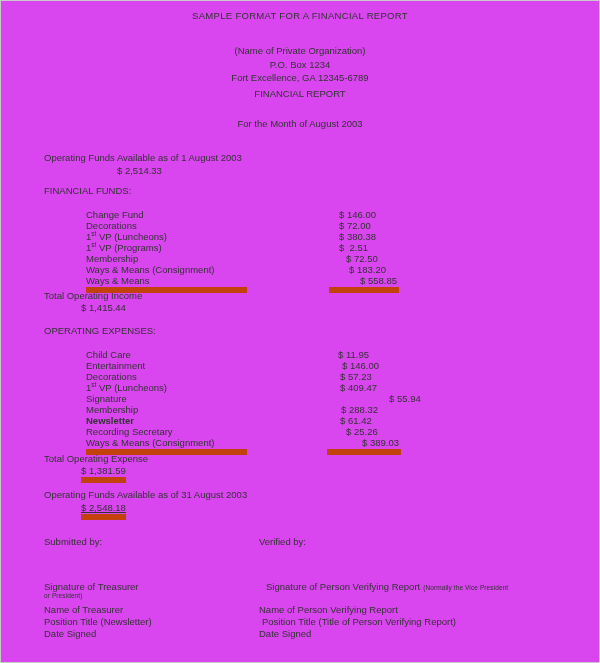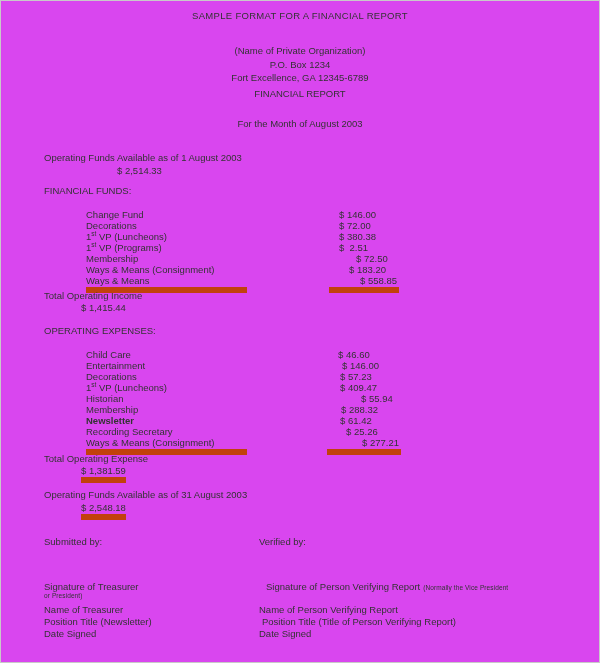--- a/index.html
+++ b/index.html
@@ -76,65 +76,65 @@
   <div class="t" style="left:85px; top:220px;">Decorations</div>
   <div class="t" style="left:338px; top:220px;">$ 72.00</div>
 
   <div class="t" style="left:85px; top:231px;"><span>1</span><sup>st</sup><span> VP (Luncheons)</span></div>
   <div class="t" style="left:338px; top:231px;">$ 380.38</div>
 
   <div class="t" style="left:85px; top:242px;"><span>1</span><sup>st</sup><span> VP (Programs)</span></div>
   <div class="t" style="left:338px; top:242px; white-space:pre;">$  2.51</div>
 
   <div class="t" style="left:85px; top:253px;">Membership</div>
-  <div class="t" style="left:338px; top:253px;padding-left:17px;">$ 72.50</div>
+  <div class="t" style="left:328px; top:253px;padding-left:17px;">$ 72.50</div>
 
   <div class="t" style="left:85px; top:264px;">Ways &amp; Means (Consignment)</div>
   <div class="t" style="left:348px; top:264px;">$ 183.20</div>
 
   <div class="t ul" style="left:85px; top:275px; width:161px;">Ways &amp; Means</div>
   <div class="t ul" style="left:328px; top:275px; width:68px; text-align:right; padding-right:2px;">$ 558.85</div>
 
   <div class="t" style="left:43px; top:290px;">Total Operating Income</div>
   <div class="t" style="left:80px; top:302px;">$ 1,415.44</div>
 
   <div class="t" style="left:43px; top:325px;">OPERATING EXPENSES:</div>
 
   <div class="t" style="left:85px; top:349px;">Child Care</div>
-  <div class="t" style="left:337px; top:349px;">$ 46.60</div>
+  <div class="t" style="left:337px; top:349px;">$ 11.95</div>
 
   <div class="t" style="left:85px; top:360px;">Entertainment</div>
   <div class="t" style="left:341px; top:360px;">$ 146.00</div>
 
   <div class="t" style="left:85px; top:371px;">Decorations</div>
   <div class="t" style="left:339px; top:371px;">$ 57.23</div>
 
   <div class="t" style="left:85px; top:382px;"><span>1</span><sup>st</sup><span> VP (Luncheons)</span></div>
   <div class="t" style="left:339px; top:382px;">$ 409.47</div>
 
-  <div class="t" style="left:85px; top:393px;">Historian</div>
-  <div class="t" style="left:324px; top:393px;padding-left:36px;">$ 55.94</div>
+  <div class="t" style="left:85px; top:393px;">Signature</div>
+  <div class="t" style="left:352px; top:393px;padding-left:36px;">$ 55.94</div>
 
   <div class="t" style="left:85px; top:404px;">Membership</div>
   <div class="t" style="left:340px; top:404px;">$ 288.32</div>
 
   <div class="t" style="left:85px; top:415px;font-weight:bold;">Newsletter</div>
   <div class="t" style="left:339px; top:415px;text-align:right;">$ 61.42</div>
 
   <div class="t" style="left:85px; top:426px;">Recording Secretary</div>
   <div class="t" style="left:345px; top:426px;">$ 25.26</div>
 
   <div class="t ul" style="left:85px; top:437px; width:161px;">Ways &amp; Means (Consignment)</div>
-  <div class="t ul" style="left:326px; top:437px; width:72px; text-align:right; padding-right:2px;">$ 277.21</div>
+  <div class="t ul" style="left:326px; top:437px; width:72px; text-align:right; padding-right:2px;">$ 389.03</div>
 
   <div class="t" style="left:43px; top:453px;">Total Operating Expense</div>
   <div class="t ul" style="left:80px; top:465px; display:inline-block;">$ 1,381.59</div>
 
   <div class="t" style="left:43px; top:489px;">Operating Funds Available as of 31 August 2003</div>
-  <div class="t ul" style="left:80px; top:502px; display:inline-block;">$ 2,548.18</div>
+  <div class="t ul" style="left:80px; top:502px; display:inline-block;text-decoration:underline;">$ 2,548.18</div>
 
   <div class="t" style="left:43px; top:536px;">Submitted by:</div>
   <div class="t" style="left:258px; top:536px;">Verified by:</div>
 
   <div class="t" style="left:43px; top:581px;">Signature of Treasurer</div>
   <div class="t" style="left:43px; top:604px;">Name of Treasurer</div>
   <div class="t" style="left:43px; top:616px;">Position Title (Newsletter)</div>
   <div class="t" style="left:43px; top:628px;">Date Signed</div>
 
   <div class="t" style="left:265px; top:581px;"><span>Signature of Person Verifying Report</span><span class="tiny" style="margin-left:3px;">(Normally the Vice President</span></div>

